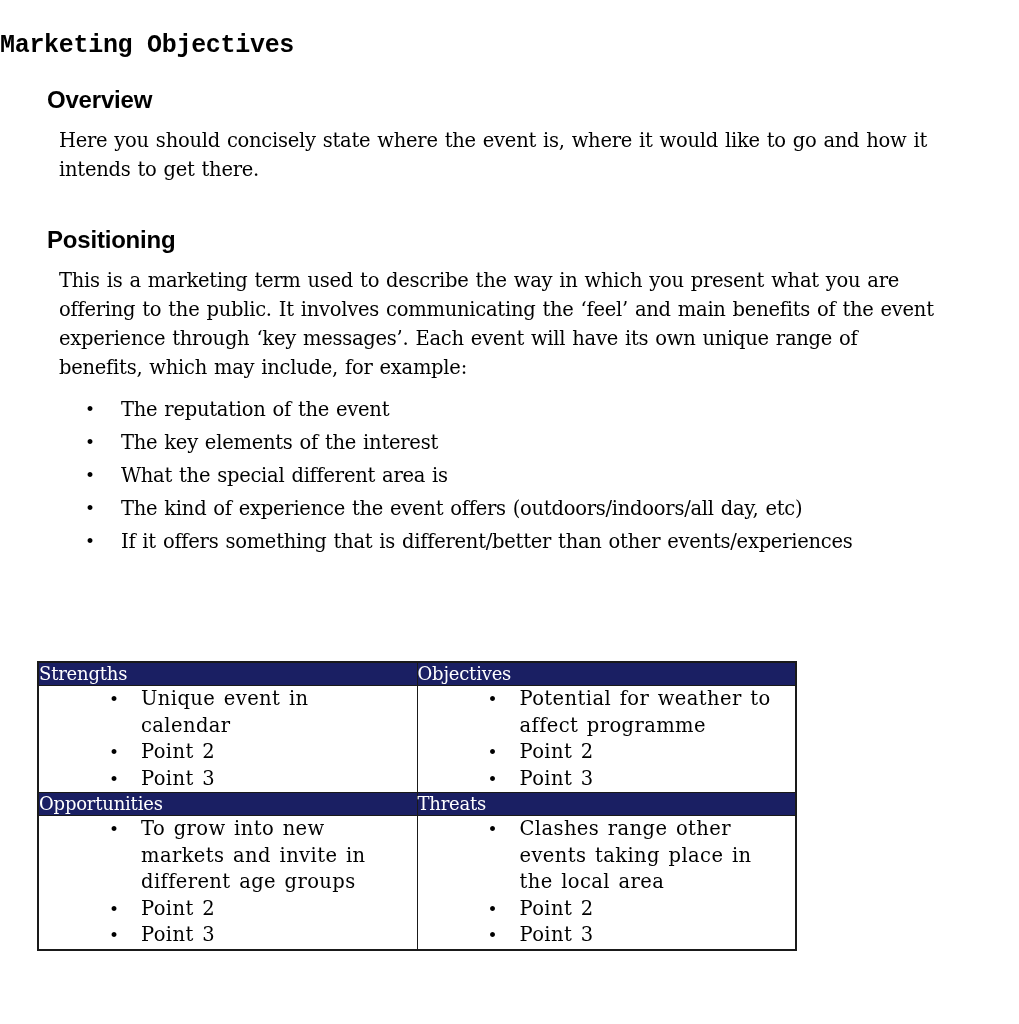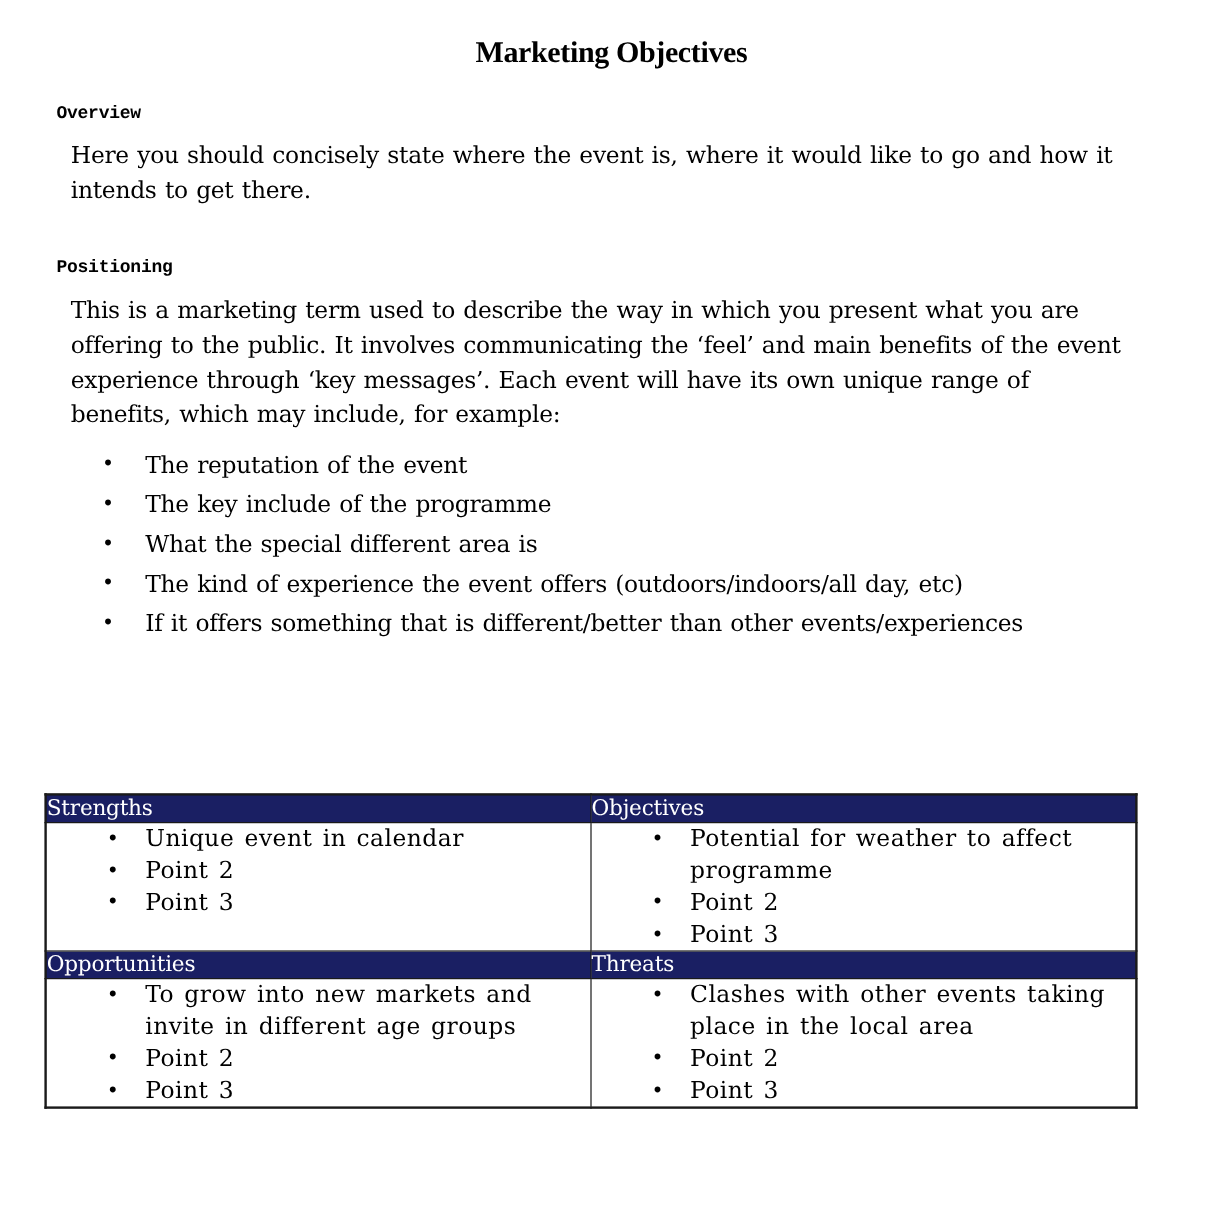--- a/index.html
+++ b/index.html
@@ -21,41 +21,40 @@
     inset: 0;
     background: #ffffff;
   }
 
   
   .doc-title {
     position: absolute;
     top: 31px;
     left: 0;
     width: 1019px;
-    text-align: center;
     font-size: 25px;
     font-weight: bold;
     letter-spacing: -0.3px;
-    font-family: Liberation Serif, serif;
+    font-family: Liberation Mono, monospace;
   }
 
   
   .body-area {
     position: absolute;
     left: 47px;
     top: 86px;
     width: 900px;
   }
 
   h2.section-head {
-    font-size: 15px;
+    font-size: 24px;
     font-weight: bold;
     margin: 0 0 3px 0;
     letter-spacing: -0.2px;
-    font-family: Liberation Mono, monospace;
+    font-family: Liberation Sans, sans-serif;
   }
 
   p.para {
     font-size: 19.5px;
     line-height: 29px;
     margin: 12px;
     letter-spacing: -0.25px;
     word-spacing: 1px;
     font-family: "DejaVu Serif", "Liberation Serif", serif;
   }
@@ -88,21 +87,21 @@
   }
 
   
   .swot-wrap {
     position: absolute;
     left: 37px;
     top: 661px;
     width: 911px;
   }
   table.swot {
-    width: 911px;
+    width: 760px;
     border-collapse: collapse;
     table-layout: fixed;
     border: 2px solid #1a1a1a;
   }
   table.swot td {
     border: 1px solid #1a1a1a;
     vertical-align: top;
     padding: 0;
     width: 50%;
   }
@@ -130,20 +129,21 @@
   }
   ul.cell-bullets > li {
     position: relative;
     padding-left: 82px;
     padding-right: 10px;
     font-size: 19.5px;
     line-height: 26.5px;
     letter-spacing: 0.4px;
     word-spacing: 2px;
     font-family: "DejaVu Serif", "Liberation Serif", serif;
+    margin-left: 20px;
   }
   ul.cell-bullets > li::before {
     content: "\2022";
     position: absolute;
     left: 50px;
     top: 0;
     font-size: 17px;
     line-height: 26.5px;
     letter-spacing: 0;
   }
@@ -163,21 +163,21 @@
     </div>
 
     <div class="gap-lg"></div>
 
     <div>
       <h2 class="section-head">Positioning</h2>
       <p class="para">This is a marketing term used to describe the way in which you present what you are offering to the public. It involves communicating the ‘feel’ and main benefits of the event experience through ‘key messages’. Each event will have its own unique range of benefits, which may include, for example:</p>
 
       <ul class="bullets">
         <li>The reputation of the event</li>
-        <li>The key include of the programme</li>
+        <li>The key elements of the interest</li>
         <li>What the special different area is</li>
         <li>The kind of experience the event offers (outdoors/indoors/all day, etc)</li>
         <li>If it offers something that is different/better than other events/experiences</li>
       </ul>
     </div>
 
     <div class="gap-md"></div>
 
 
   </div>
@@ -212,21 +212,21 @@
         <tr>
           <td class="swot-body tall">
             <ul class="cell-bullets">
               <li>To grow into new markets and invite in different age groups</li>
               <li>Point 2</li>
               <li>Point 3</li>
             </ul>
           </td>
           <td class="swot-body tall">
             <ul class="cell-bullets">
-              <li>Clashes with other events taking place in the local area</li>
+              <li>Clashes range other events taking place in the local area</li>
               <li>Point 2</li>
               <li>Point 3</li>
             </ul>
           </td>
         </tr>
       </tbody>
     </table>
   </div>
 
 </div>

